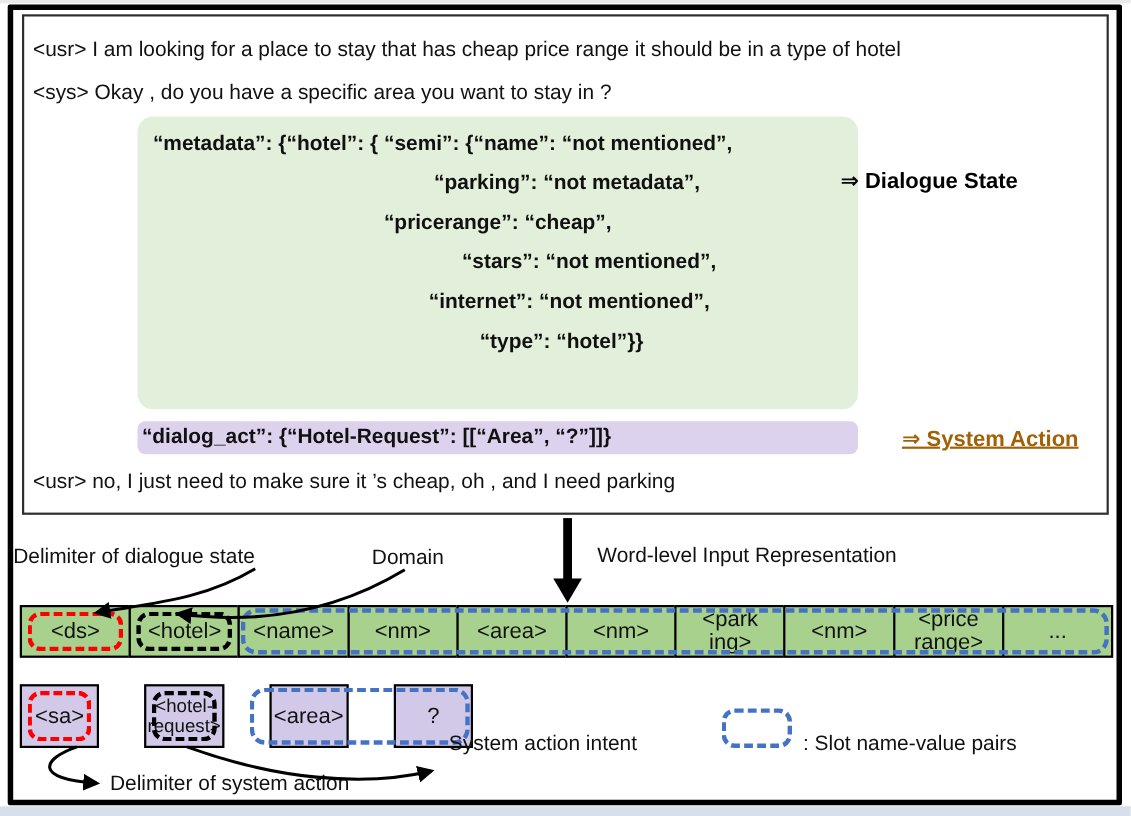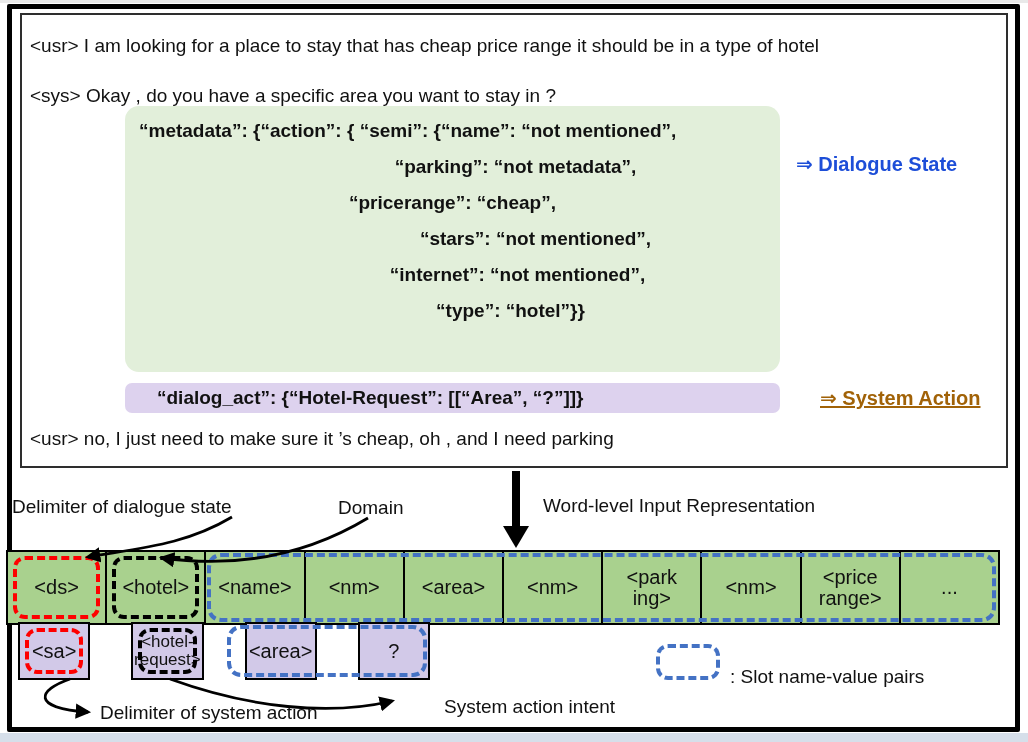--- a/index.html
+++ b/index.html
@@ -17,53 +17,53 @@
     left:7px; top:4px; width:1013px; height:728px;
     border:5px solid #000; border-radius:2px; background:#fff;
   }
 
   #dialogue-box {
     left:20px; top:13px; width:988px; height:455px;
     border:2px solid #2e2e2e; background:#fff;
   }
   .utter { font-size:19px; white-space:nowrap; }
   #utter-1 { left:30px; top:35px; }
-  #utter-2 { left:30px; top:74px;margin-top:11px; }
+  #utter-2 { left:30px; top:74px; }
   #utter-3 { left:30px; top:428px; }
 
   #state-box {
     left:125px; top:106px; width:655px; height:266px;
     background:#e2efda; border-radius:14px; padding-top:7px;
   }
   .gs-line {
     height:36px; line-height:36px; font-weight:bold; font-size:19px;
     text-align:center; white-space:nowrap;
   }
   .gs-line.first { text-align:left; padding-left:14px; }
 
   #action-box {
     left:125px; top:383px; width:655px; height:30px;
     background:#ddd2ee; border-radius:7px;
-    line-height:30px; font-weight:bold; font-size:19px; padding-left:32px;
+    line-height:30px; font-weight:bold; font-size:19px; padding-left:4px;
     white-space:nowrap;
   }
 
   .side-label { font-weight:bold; font-size:20px; white-space:nowrap; }
-  #ds-label { left:796px; top:152px; color:#1d4ed8; }
+  #ds-label { left:764px; top:152px; color:#000000; }
   #sa-label { left:820px; top:386px; color:#a16207;text-decoration:underline; }
 
   .anno { font-size:19px; white-space:nowrap; }
   #anno-delim-ds { left:12px; top:496px; }
   #anno-domain   { left:338px; top:497px; }
   #anno-wordlvl  { left:543px; top:495px; }
   #anno-delim-sa { left:100px; top:702px; }
-  #anno-intent   { left:408px; top:696px;margin-left:36px; }
+  #anno-intent   { left:408px; top:666px; }
 
   .token-row { display:flex; }
-  #state-row  { left:6px; top:550px; width:994px; height:75px; }
+  #state-row  { left:18px; top:550px; width:994px; height:48px; }
   #action-row { left:18px; top:622px; width:412px; height:58px;gap:43px; }
   .cell {
     flex:1 1 0; border:2px solid #000; margin-left:-2px;
     display:flex; align-items:center; justify-content:center;
     font-size:20px; line-height:1.05; text-align:center;
     position:relative; padding:1px 2px; overflow:hidden;
   }
   .cell:first-child { margin-left:0; }
   #state-row  .cell { background:#a9d18e; }
   #action-row .cell { background:#d2c9e8; }
@@ -94,21 +94,21 @@
 
 <div class="abs" id="top-strip"></div>
 <div class="abs" id="outer-frame"></div>
 
 <div class="abs" id="dialogue-box"></div>
 <div class="abs utter" id="utter-1">&lt;usr&gt; I am looking for a place to stay that has cheap price range it should be in a type of hotel</div>
 <div class="abs utter" id="utter-2">&lt;sys&gt; Okay , do you have a specific area you want to stay in ?</div>
 <div class="abs utter" id="utter-3">&lt;usr&gt; no, I just need to make sure it ’s cheap, oh , and I need parking</div>
 
 <div class="abs" id="state-box">
-  <div class="gs-line first">“metadata”: {“action”: { “semi”: {“name”: “not mentioned”,</div>
+  <div class="gs-line first">“metadata”: {“hotel”: { “semi”: {“name”: “not mentioned”,</div>
   <div class="gs-line" style="transform:translateX(63px)">“parking”: “not metadata”,</div>
   <div class="gs-line" style="transform:translateX(0px)">“pricerange”: “cheap”,</div>
   <div class="gs-line" style="transform:translateX(83px)">“stars”: “not mentioned”,</div>
   <div class="gs-line" style="transform:translateX(65px)">“internet”: “not mentioned”,</div>
   <div class="gs-line" style="transform:translateX(58px)">“type”: “hotel”}}</div>
 </div>
 <div class="abs side-label" id="ds-label">⇒ Dialogue State</div>
 
 <div class="abs" id="action-box">“dialog_act”: {“Hotel-Request”: [[“Area”, “?”]]}</div>
 <div class="abs side-label" id="sa-label">⇒ System Action</div>

